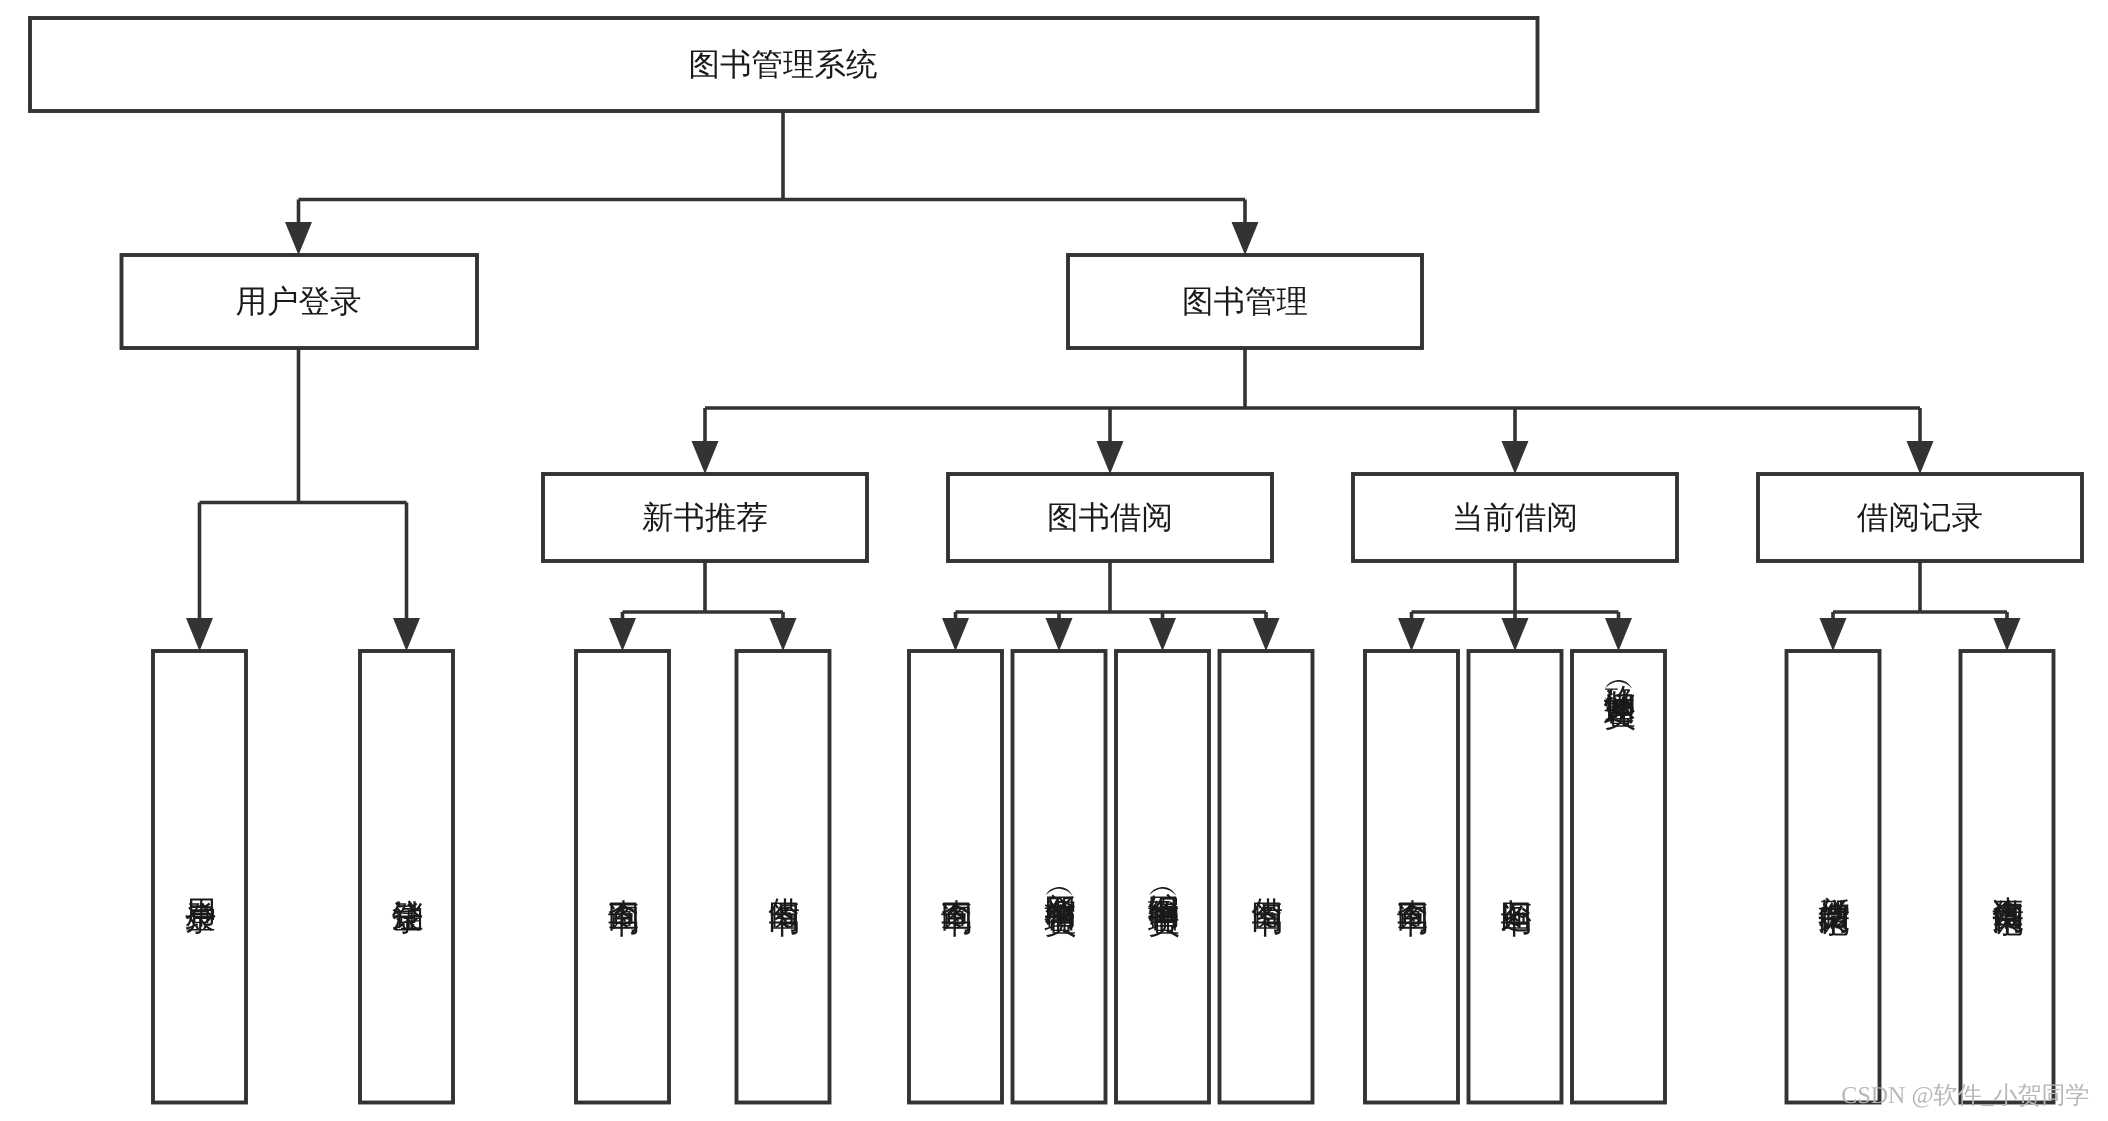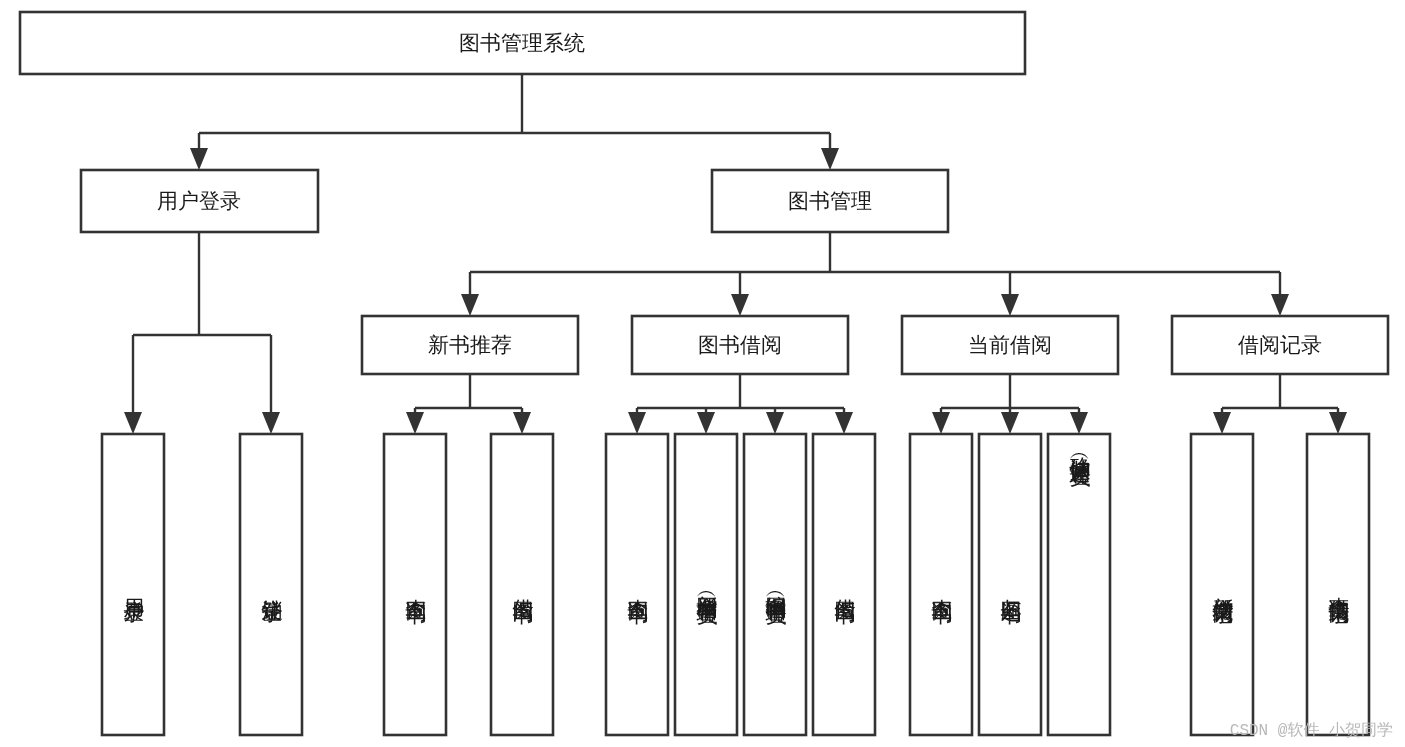--- a/index.html
+++ b/index.html
@@ -60,21 +60,21 @@
     font-size: 21px;
     line-height: 1.04;
     color: #1a1a1a;
     letter-spacing: 1.5px;
     white-space: nowrap;
   }
   .watermark {
     position: absolute;
     right: 12px;
     bottom: 6px;
-    font-family: Liberation Mono, monospace;
+    font-family: Liberation Serif, serif;
     font-size: 16px;
     color: #b8b8b8;
     white-space: nowrap;
     user-select: none;
   }
 </style>
 </head>
 <body>
 
 <div id="diagram-root">

